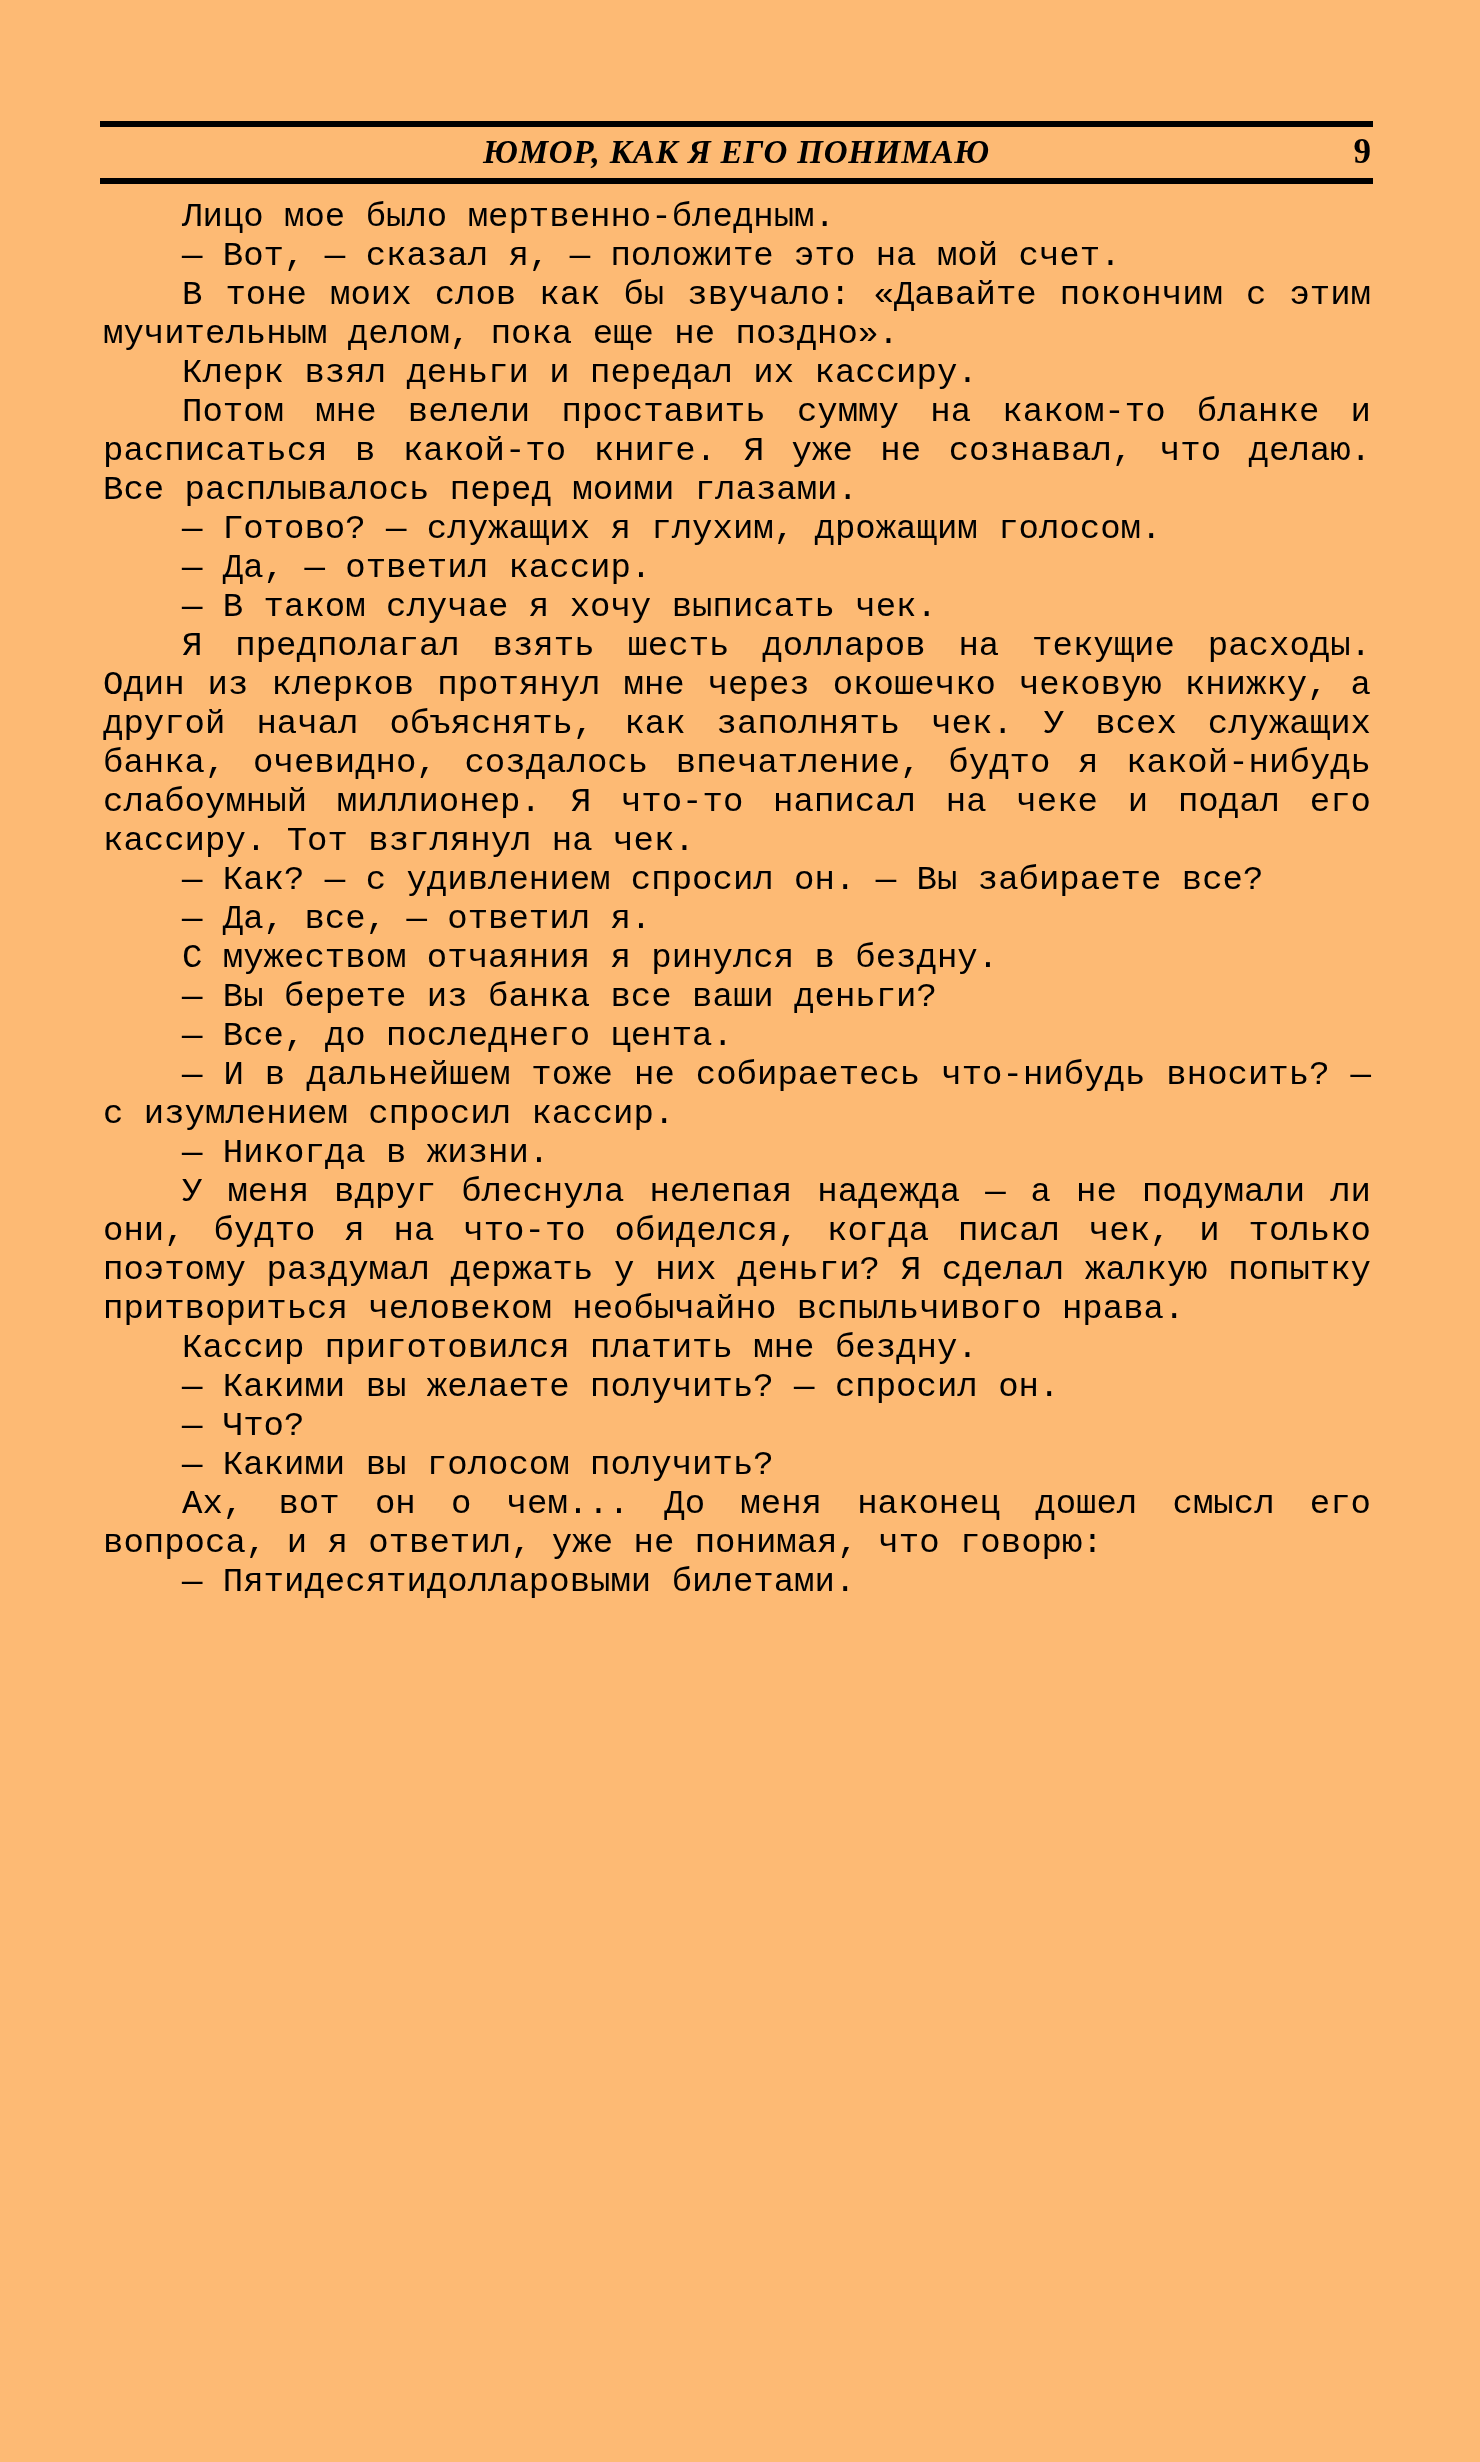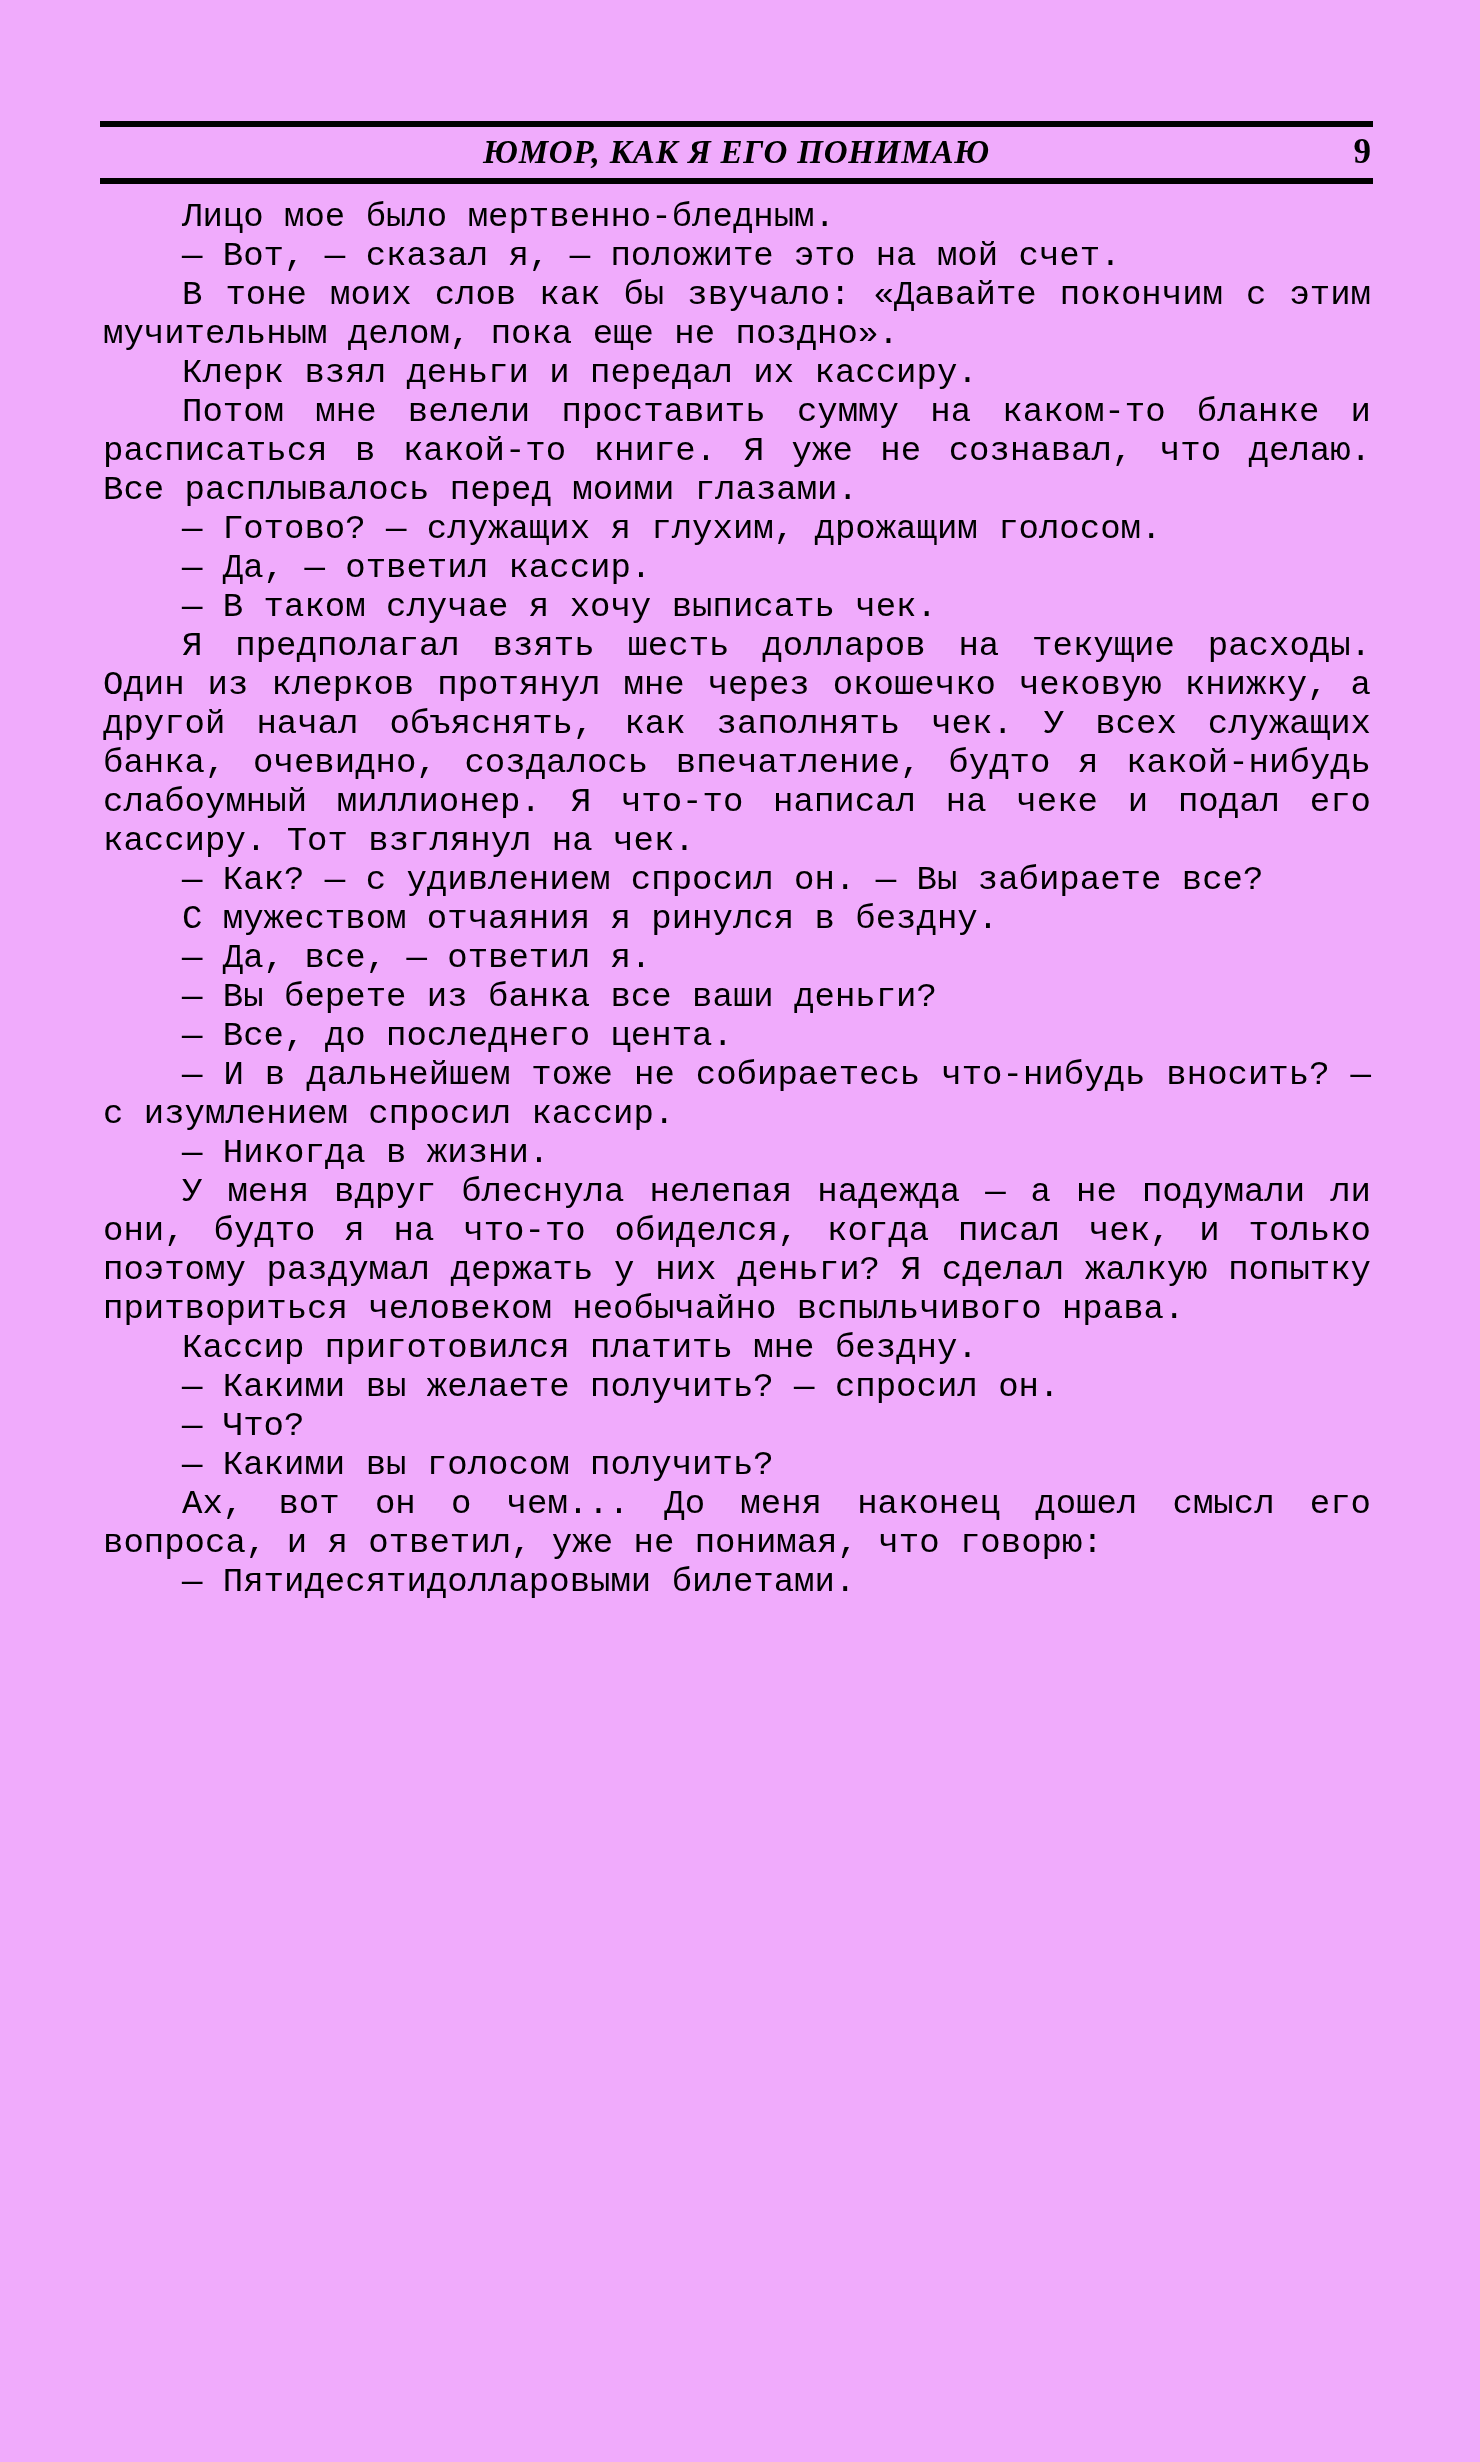--- a/index.html
+++ b/index.html
@@ -16,21 +16,21 @@
     color: #000000;
     -webkit-font-smoothing: none;
   }
 
   .page {
     position: absolute;
     left: 0;
     top: 0;
     width: 1481px;
     height: 2462px;
-    background: #f0abfc;
+    background: #fdba74;
   }
 
   
   .running-header {
     position: absolute;
     left: 100px;
     top: 121px;
     width: 1273px;
     height: 63px;
   }
@@ -111,22 +111,22 @@
     <p class="para short">Лицо мое было мертвенно-бледным.</p>
     <p class="para dialogue short">— Вот, — сказал я, — положите это на мой счет.</p>
     <p class="para">В тоне моих слов как бы звучало: «Давайте покончим с этим мучительным делом, пока еще не поздно».</p>
     <p class="para short">Клерк взял деньги и передал их кассиру.</p>
     <p class="para">Потом мне велели проставить сумму на каком-то бланке и расписаться в какой-то книге. Я уже не сознавал, что делаю. Все расплывалось перед моими глазами.</p>
     <p class="para dialogue short">— Готово? — служащих я глухим, дрожащим голосом.</p>
     <p class="para dialogue short">— Да, — ответил кассир.</p>
     <p class="para dialogue short">— В таком случае я хочу выписать чек.</p>
     <p class="para">Я предполагал взять шесть долларов на текущие расходы. Один из клерков протянул мне через окошечко чековую книжку, а другой начал объяснять, как заполнять чек. У всех служащих банка, очевидно, создалось впечатление, будто я какой-нибудь слабоумный миллионер. Я что-то написал на чеке и подал его кассиру. Тот взглянул на чек.</p>
     <p class="para dialogue">— Как? — с удивлением спросил он. — Вы забираете все?</p>
+    <p class="para dialogue short">— Да, все, — ответил я.</p>
     <p class="para short">С мужеством отчаяния я ринулся в бездну.</p>
-    <p class="para dialogue short">— Да, все, — ответил я.</p>
     <p class="para dialogue short">— Вы берете из банка все ваши деньги?</p>
     <p class="para dialogue short">— Все, до последнего цента.</p>
     <p class="para dialogue">— И в дальнейшем тоже не собираетесь что-нибудь вносить? — с изумлением спросил кассир.</p>
     <p class="para dialogue short">— Никогда в жизни.</p>
     <p class="para">У меня вдруг блеснула нелепая надежда — а не подумали ли они, будто я на что-то обиделся, когда писал чек, и только поэтому раздумал держать у них деньги? Я сделал жалкую попытку притвориться человеком необычайно вспыльчивого нрава.</p>
     <p class="para short">Кассир приготовился платить мне бездну.</p>
     <p class="para dialogue short">— Какими вы желаете получить? — спросил он.</p>
     <p class="para dialogue short">— Что?</p>
     <p class="para dialogue short">— Какими вы голосом получить?</p>
     <p class="para">Ах, вот он о чем... До меня наконец дошел смысл его вопроса, и я ответил, уже не понимая, что говорю:</p>

